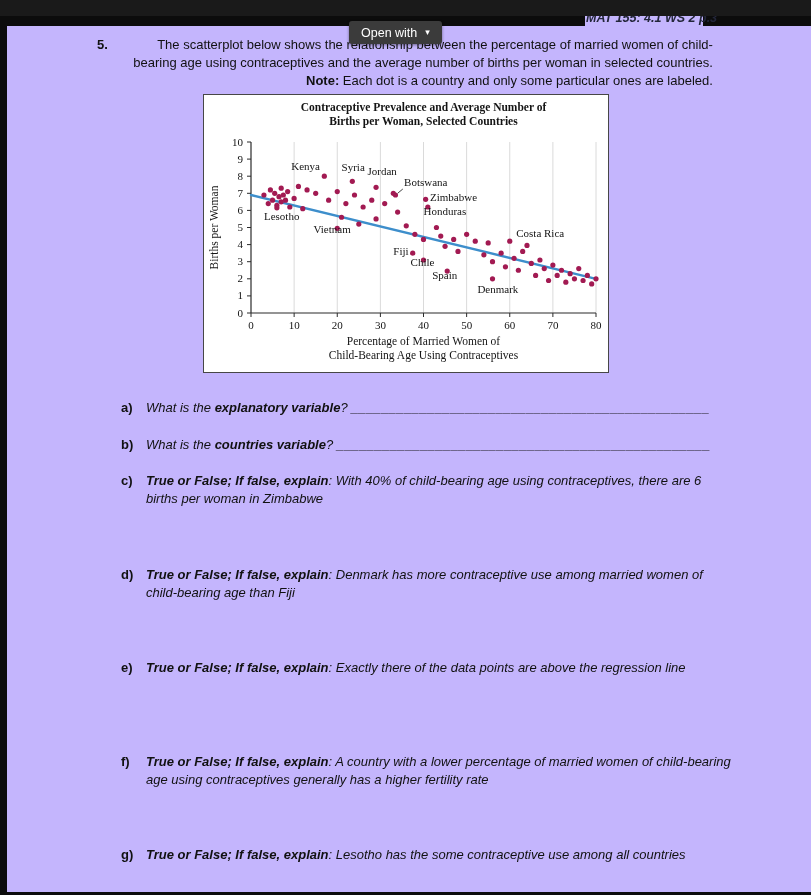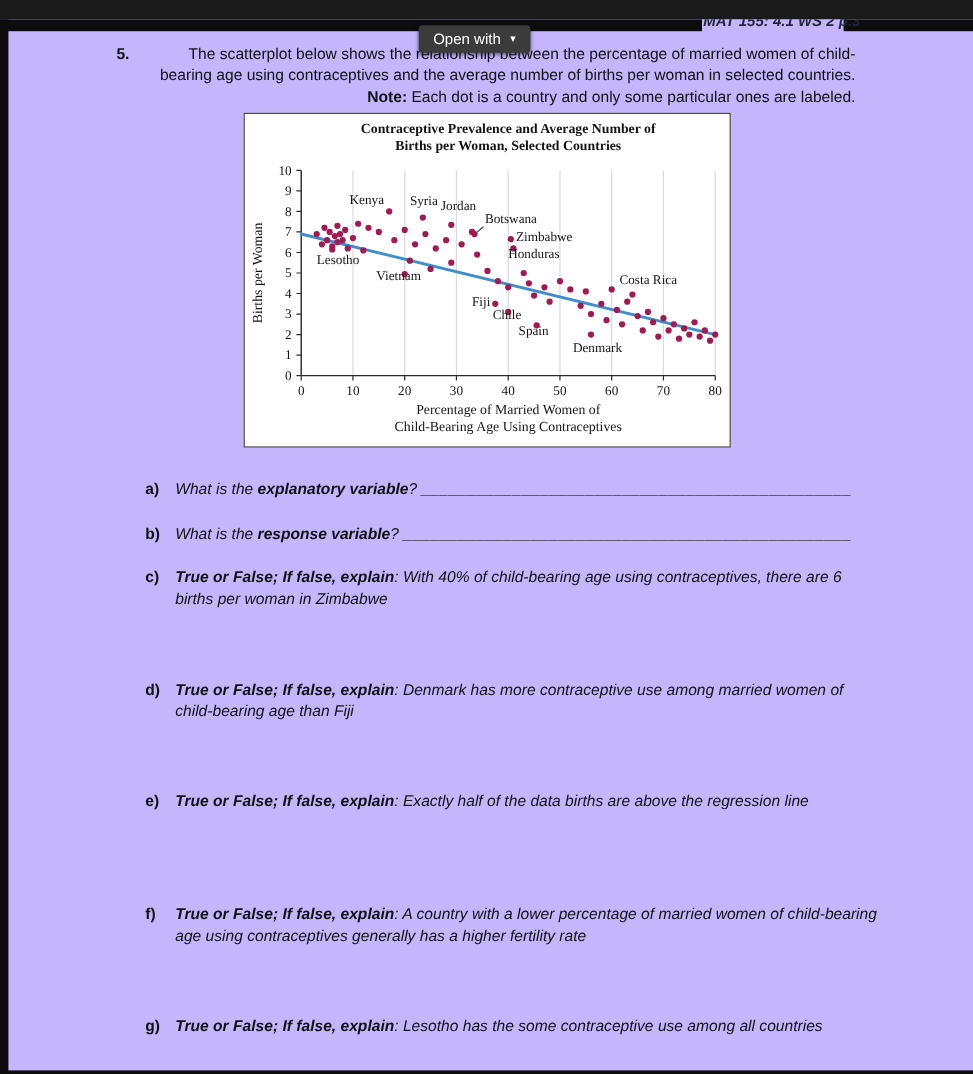--- a/index.html
+++ b/index.html
@@ -213,36 +213,36 @@
       </svg>
   </div>
 
   <div class="q-item" style="top:383px">
     <span class="q-label">a)</span>
     <div class="q-text"><span>What is the </span><b>explanatory variable</b><span>? </span><span class="blank">_______________________________________________</span></div>
   </div>
 
   <div class="q-item" style="top:420px">
     <span class="q-label">b)</span>
-    <div class="q-text"><span>What is the </span><b>response variable</b><span>? </span><span class="blank">_________________________________________________</span></div>
+    <div class="q-text"><span>What is the </span><b>countries variable</b><span>? </span><span class="blank">_________________________________________________</span></div>
   </div>
 
   <div class="q-item" style="top:456px">
     <span class="q-label">c)</span>
     <div class="q-text"><b>True or False; If false, explain</b><span>: With 40% of child-bearing age using contraceptives, there are 6 births per woman in Zimbabwe</span></div>
   </div>
 
   <div class="q-item" style="top:550px">
     <span class="q-label">d)</span>
     <div class="q-text"><b>True or False; If false, explain</b><span>: Denmark has more contraceptive use among married women of child-bearing age than Fiji</span></div>
   </div>
 
   <div class="q-item" style="top:643px">
     <span class="q-label">e)</span>
-    <div class="q-text"><b>True or False; If false, explain</b><span>: Exactly half of the data births are above the regression line</span></div>
+    <div class="q-text"><b>True or False; If false, explain</b><span>: Exactly there of the data points are above the regression line</span></div>
   </div>
 
   <div class="q-item" style="top:737px">
     <span class="q-label">f)</span>
     <div class="q-text"><b>True or False; If false, explain</b><span>: A country with a lower percentage of married women of child-bearing age using contraceptives generally has a higher fertility rate</span></div>
   </div>
 
   <div class="q-item" style="top:830px">
     <span class="q-label">g)</span>
     <div class="q-text"><b>True or False; If false, explain</b><span>: Lesotho has the some contraceptive use among all countries</span></div>

